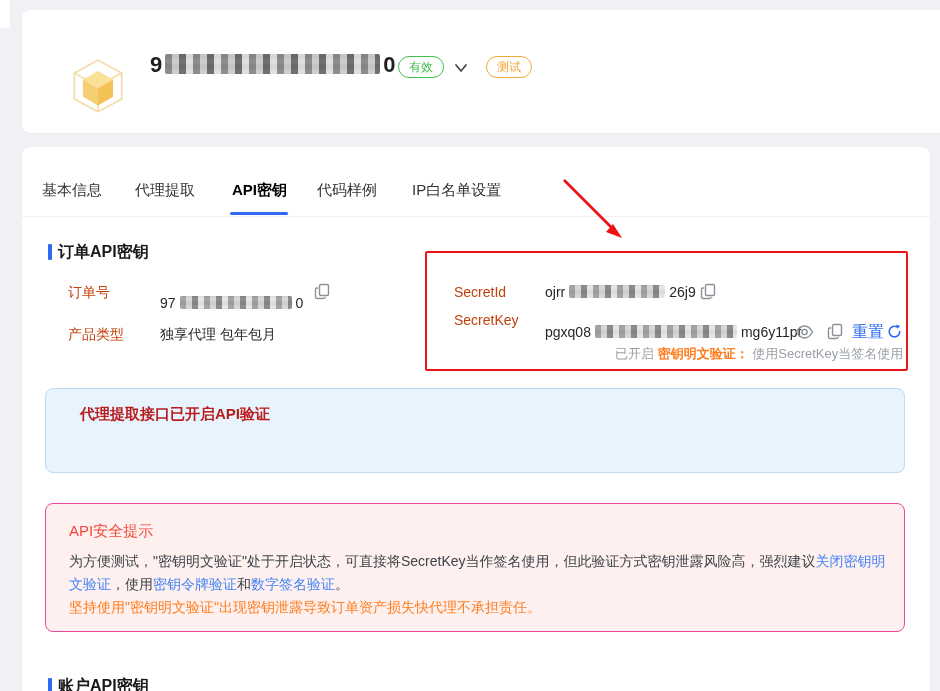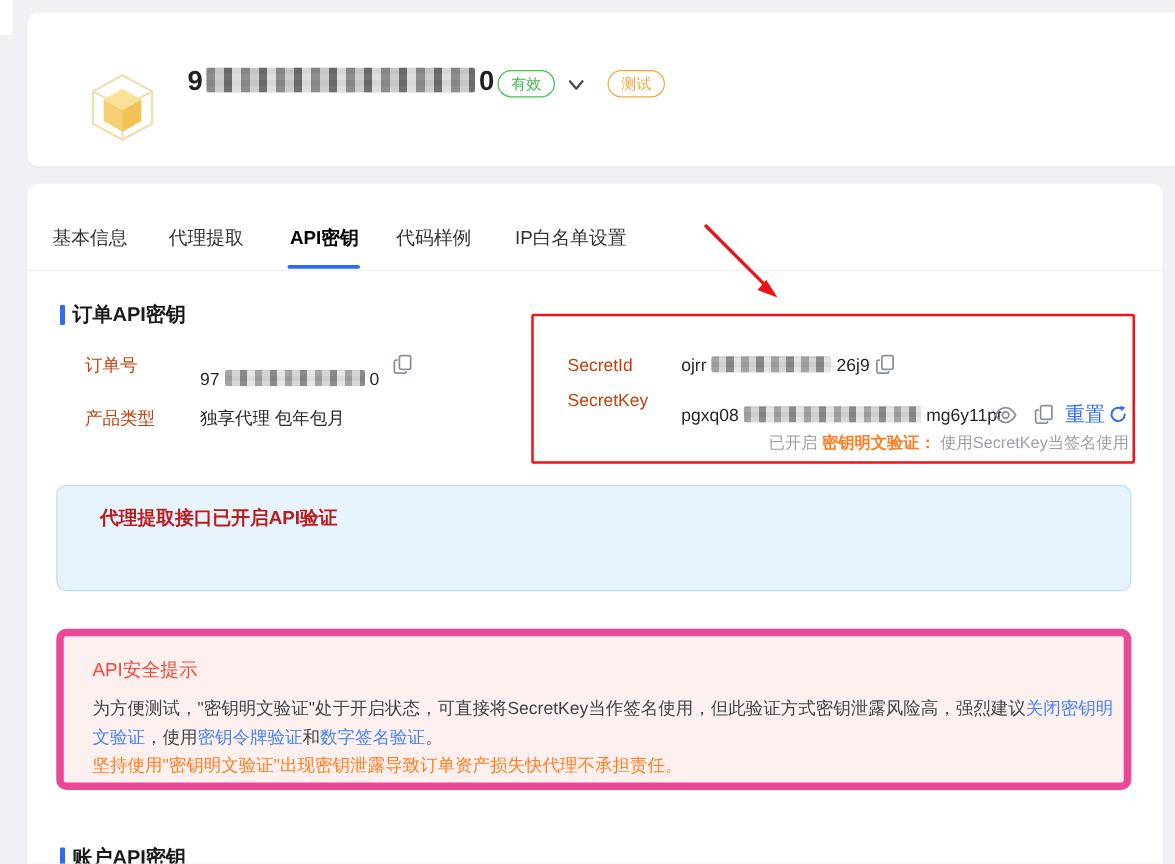--- a/index.html
+++ b/index.html
@@ -63,21 +63,21 @@
 
   
   .info-box { position:absolute; left:45px; top:388px; width:860px; height:85px;
     background:#e7f3fd; border:1px solid #bddcf7; border-radius:8px; }
   .info-title { position:absolute; left:23px; top:16px; font-size:15px; font-weight:bold; color:#b91c1c;margin-left:11px; }
   .info-body { position:absolute; left:23px; top:48px; width:820px; font-size:14px; color:#3d4349; line-height:22px; }
   .link-orange { color:#ff7d1f; cursor:pointer; }
   .b { font-weight:bold; color:#1f1f1f; }
 
   .warn-box { position:absolute; left:45px; top:503px; width:860px; height:129px;
-    background:#fdf0ef; border:6px solid #ec4899; border-radius:8px; }
+    background:#fdf0ef; border:1px solid #ec4899; border-radius:8px; }
   .warn-title { position:absolute; left:23px; top:18px; font-size:15px; font-weight:500; color:#f5483b; }
   .warn-body { position:absolute; left:23px; top:46px; width:828px; font-size:14px; color:#3d4349; line-height:23px; }
   .link-blue { color:#4684f5; cursor:pointer; }
   .warn-strong { color:#ff7d1f; }
 
   svg { display:block; }
 </style>
 </head>
 <body>
 

